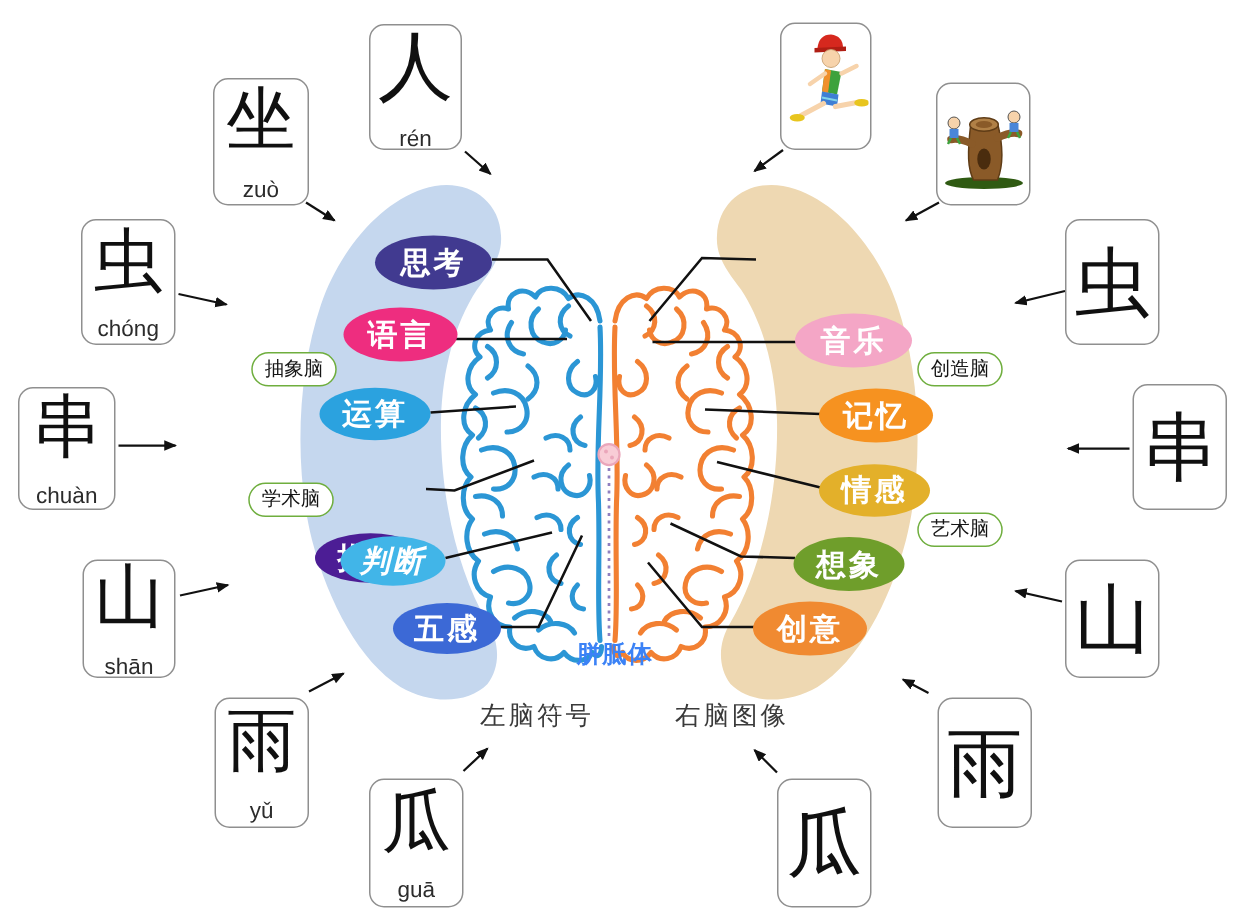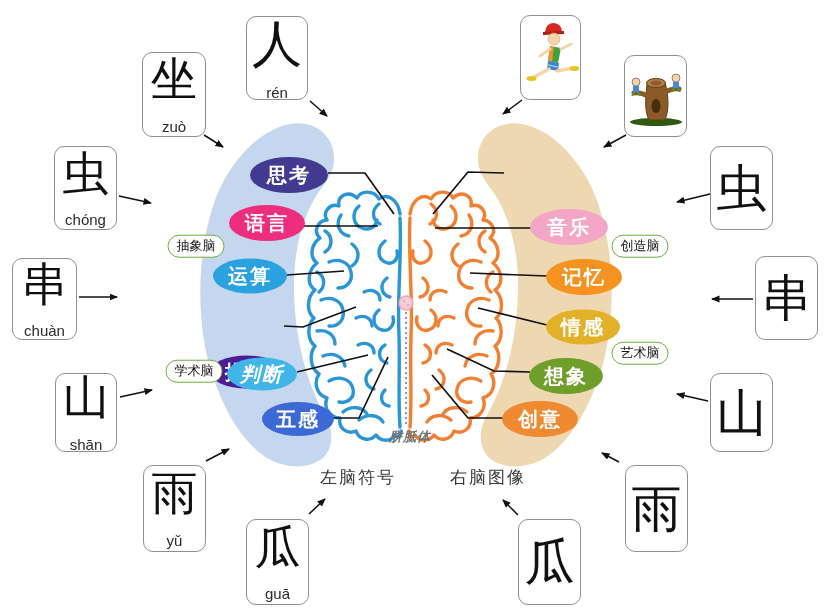--- a/index.html
+++ b/index.html
@@ -11,22 +11,22 @@
   .charbox .ch{font-size:46px;line-height:1.08;color:#101010;font-family:"Liberation Serif", serif;}
   .charbox.big .ch{font-size:50px;}
   .charbox .py{font-size:15px;color:#2c2c2c;line-height:1;margin-top:14px;}
   .pill{position:absolute;transform:translate(-50%,-50%);border-radius:50%;
         display:flex;align-items:center;justify-content:center;
         color:#fff;font-weight:bold;font-size:20px;letter-spacing:2px;white-space:nowrap;}
   .tag{position:absolute;transform:translate(-50%,-50%);background:#fff;border:1.5px solid #6fae3e;
        border-radius:12px;font-size:13px;color:#151515;padding:1px 8px 2px;white-space:nowrap;line-height:1.35;}
   .caption{position:absolute;transform:translate(-50%,-50%);font-size:17px;color:#3a3a3a;
            letter-spacing:2px;white-space:nowrap;}
-  .corpus{position:absolute;transform:translate(-50%,-50%);font-size:13px;font-weight:bold;color:#737373;
-          letter-spacing:1px;white-space:nowrap;font-style:italic;}
+  .corpus{position:absolute;transform:translate(-50%,-50%);font-size:16px;font-weight:bold;color:#3b82f6;
+          letter-spacing:1px;white-space:nowrap;}
 </style>
 </head>
 <body>
 
 <div class="stage">
 
   <svg class="layer" width="836" height="614" viewBox="0 0 836 614">
     <defs>
       <marker id="ah" markerUnits="userSpaceOnUse" markerWidth="10" markerHeight="9" refX="7.5" refY="3.5" orient="auto">
         <path d="M0,0 L8.5,3.5 L0,7 Z" fill="#111"></path>
@@ -198,21 +198,21 @@
   <div class="pill" style="left: 262px; top: 374px; width: 70px; height: 33px; background-color: rgb(65, 181, 232); font-style: italic;">判断</div>
   <div class="pill" style="left: 298px; top: 419px; width: 72px; height: 34px; background-color: rgb(60, 105, 214);">五感</div>
 
   <div class="pill" style="left: 569px; top: 227px; width: 78px; height: 36px; background-color: rgb(244, 166, 198);">音乐</div>
   <div class="pill" style="left: 584px; top: 277px; width: 76px; height: 36px; background-color: rgb(246, 146, 32);">记忆</div>
   <div class="pill" style="left: 583px; top: 327px; width: 74px; height: 35px; background-color: rgb(227, 176, 42);">情感</div>
   <div class="pill" style="left: 566px; top: 376px; width: 74px; height: 36px; background-color: rgb(111, 158, 43);">想象</div>
   <div class="pill" style="left: 540px; top: 419px; width: 76px; height: 36px; background-color: rgb(240, 138, 49);">创意</div>
 
   <div class="tag" style="left:196px;top:246px;">抽象脑</div>
-  <div class="tag" style="left:194px;top:371px;text-align:right;">学术脑</div>
+  <div class="tag" style="left:194px;top:333px;text-align:right;">学术脑</div>
   <div class="tag" style="left:640px;top:246px;">创造脑</div>
   <div class="tag" style="left:640px;top:353px;">艺术脑</div>
 
   <div class="corpus" style="left:410px;top:437px;">胼胝体</div>
   <div class="caption" style="left:358px;top:477px;">左脑符号</div>
   <div class="caption" style="left:488px;top:477px;">右脑图像</div>
 
 </div>
 
 </body></html>

